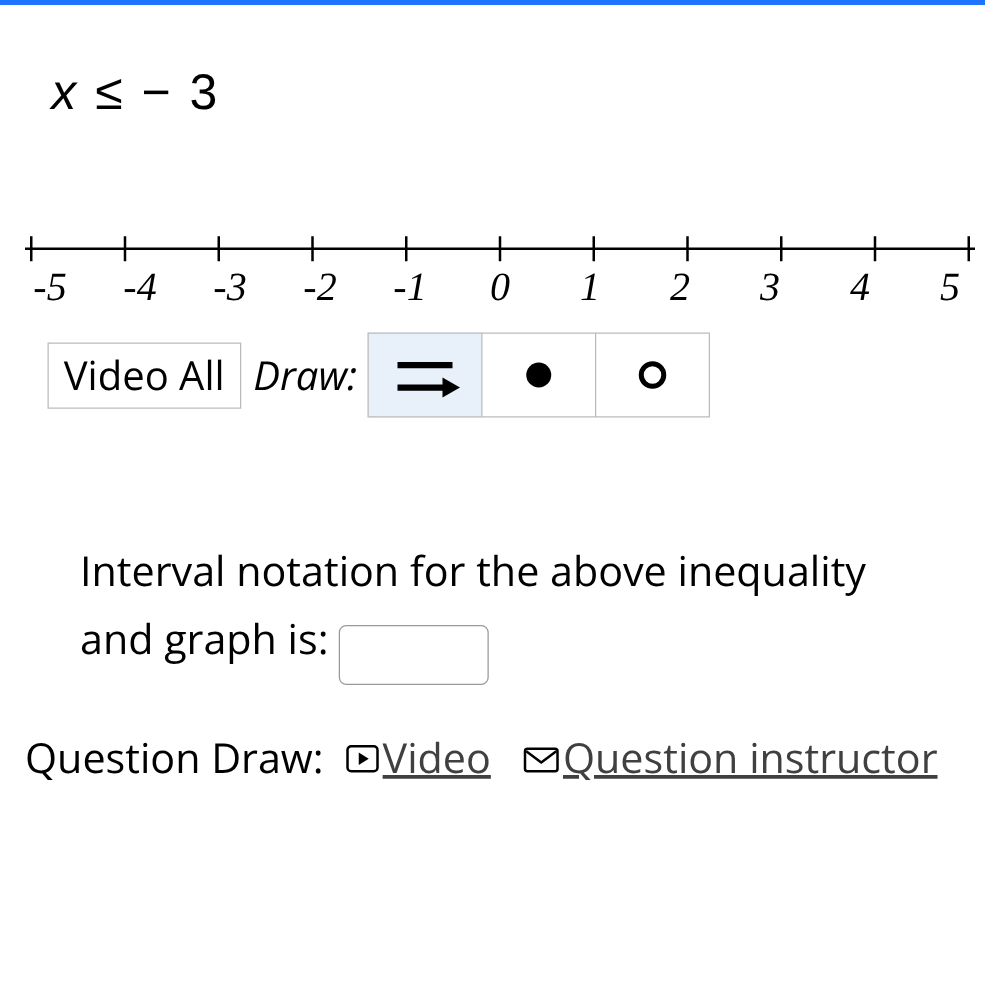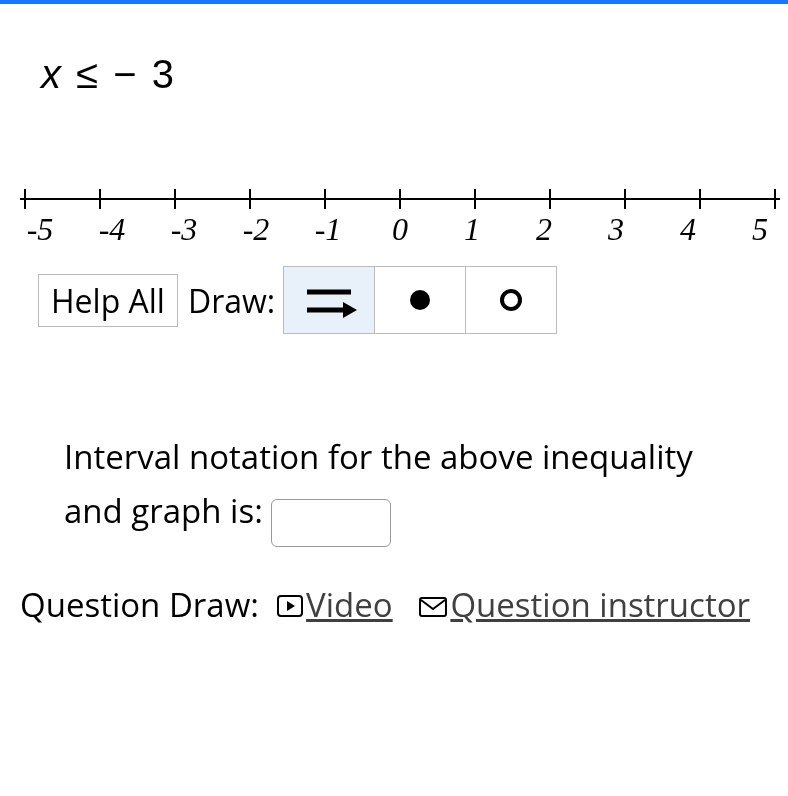--- a/index.html
+++ b/index.html
@@ -66,20 +66,21 @@
       border: 1px solid #bbb;
       background: #fff;
       padding: 4px 12px;
       font-size: 32px;
       font-family: inherit;
       cursor: pointer;
     }
     .draw-label {
       font-size: 32px;
       margin-left: 2px;
+      font-style: italic;
     }
     .tool-buttons {
       display: flex;
     }
     .tool-btn {
       border: 1px solid #bbb;
       background: #fff;
       width: 92px;
       height: 68px;
       cursor: pointer;
@@ -168,21 +169,21 @@
       <span>0</span>
       <span>1</span>
       <span>2</span>
       <span>3</span>
       <span>4</span>
       <span>5</span>
     </div>
   </div>
 
   <div class="toolbar">
-    <button class="btn">Help All</button>
+    <button class="btn">Video All</button>
     <span class="draw-label">Draw:</span>
     <div class="tool-buttons">
       <button class="tool-btn active">
         <svg width="60" height="44">
           <line x1="8" y1="14" x2="52" y2="14" stroke="#000" stroke-width="5"></line>
           <line x1="8" y1="32" x2="46" y2="32" stroke="#000" stroke-width="5"></line>
           <polygon points="44,24 44,40 58,32" fill="#000"></polygon>
         </svg>
       </button>
       <button class="tool-btn">

